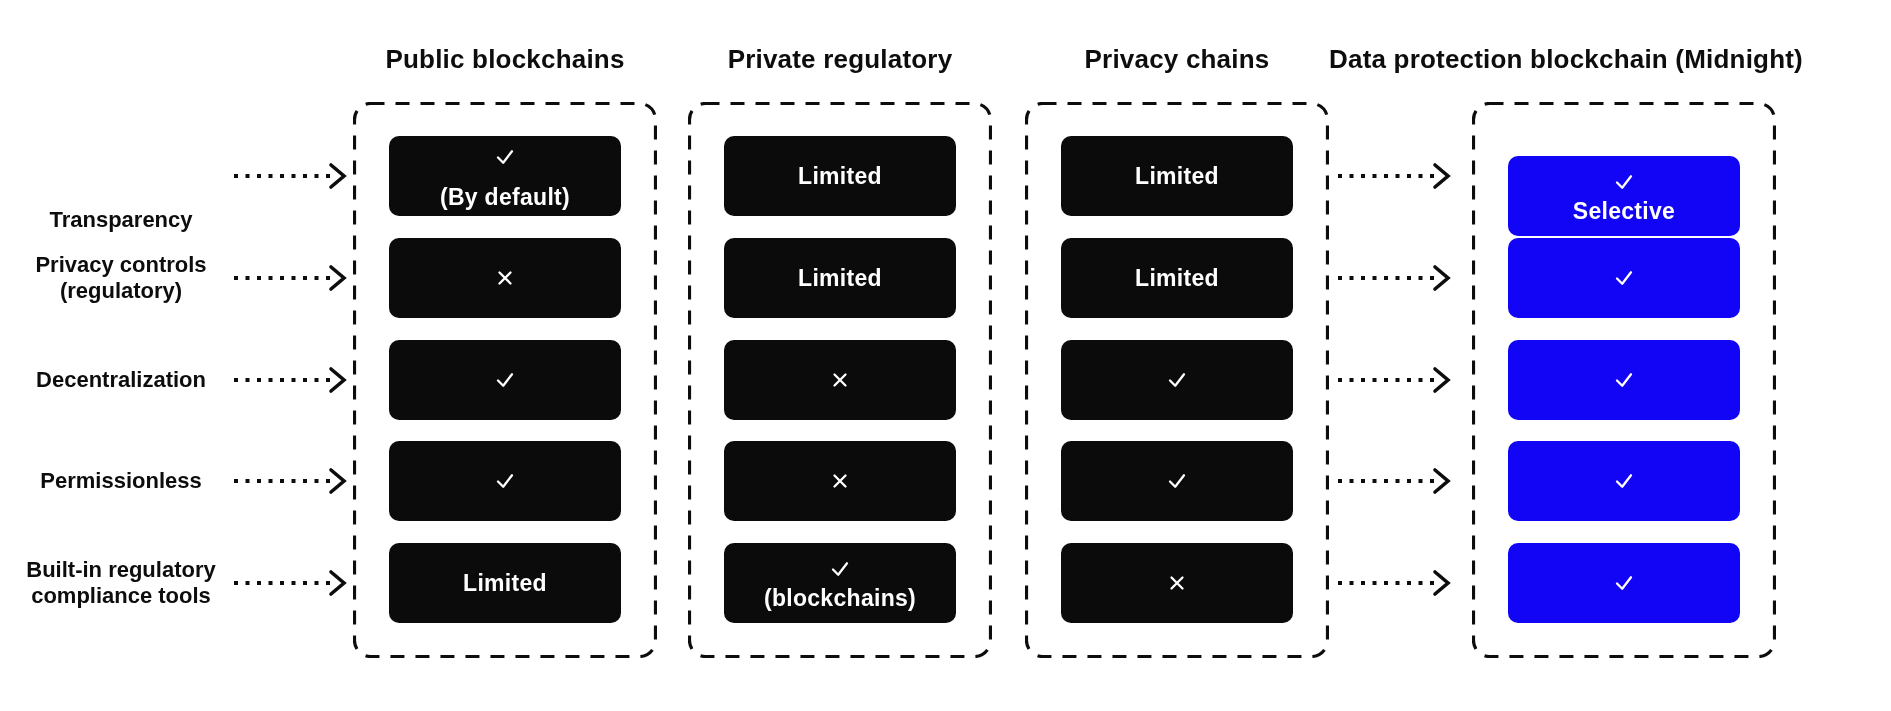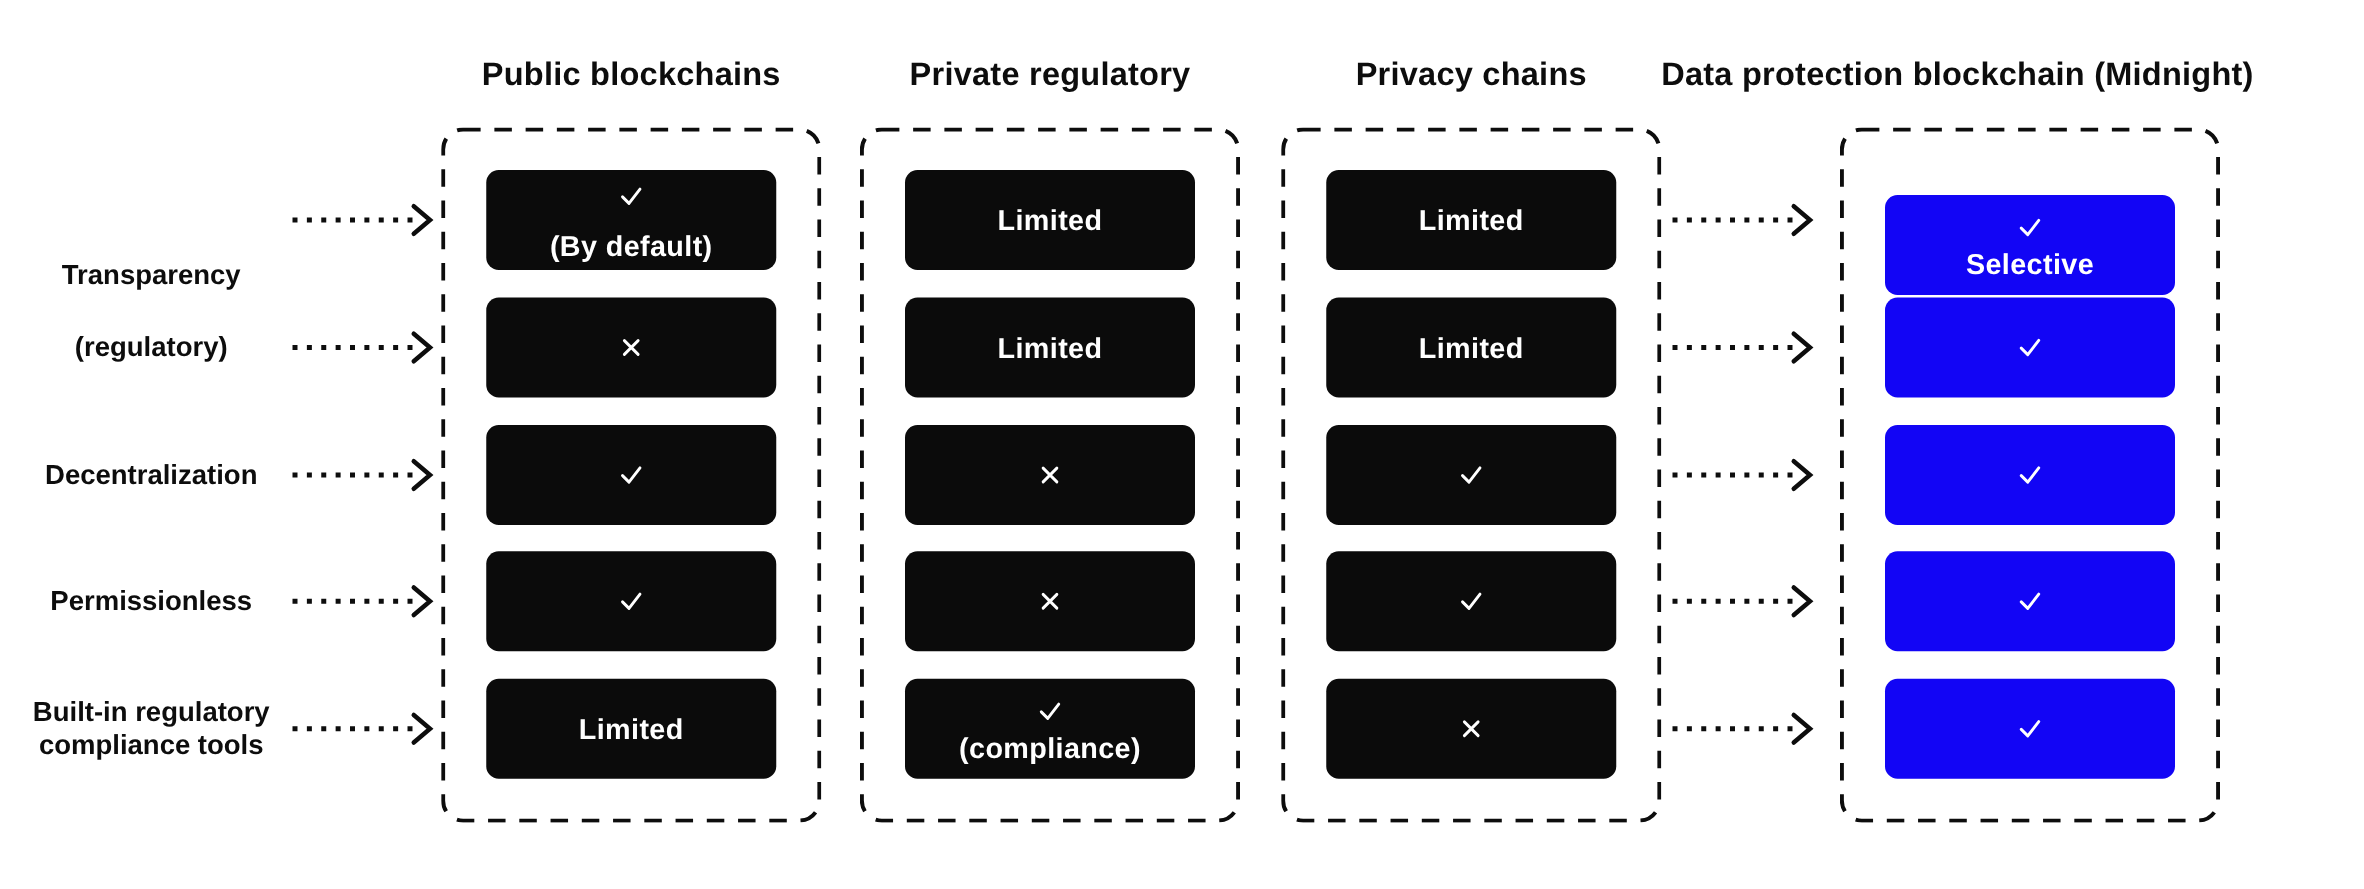--- a/index.html
+++ b/index.html
@@ -104,21 +104,21 @@
     </div>
     <div class="cell black" style="left: 724px; top: 441px;">
       <svg width="28" height="28" viewBox="0 0 28 28" class="mark-icon">
         <path d="M8.5 8.5 L19.5 19.5 M19.5 8.5 L8.5 19.5" fill="none" stroke="#ffffff" stroke-width="2.3" stroke-linecap="round" stroke-linejoin="round"></path>
       </svg>
     </div>
     <div class="cell black" style="left: 724px; top: 543px;">
       <svg width="28" height="28" viewBox="0 0 28 28" class="mark-icon">
         <path d="M7 14.5 L12.2 19.7 L21 8.3" fill="none" stroke="#ffffff" stroke-width="2.3" stroke-linecap="round" stroke-linejoin="round"></path>
       </svg>
-      <div class="cell-label">(compliance)</div>
+      <div class="cell-label">(blockchains)</div>
     </div>
     <svg width="304" height="556" viewBox="0 0 304 556" class="dash-box" style="left: 1025px; top: 102px;">
       <rect x="1.5" y="1.5" width="301" height="553" rx="16" fill="none" stroke="#0d0d0d" stroke-width="3.2" stroke-dasharray="14 11"></rect>
     </svg>
     <div class="col-header" style="left: 942px;">Privacy chains</div>
     <div class="cell black" style="left: 1061px; top: 136px;">
       <div class="cell-label">Limited</div>
     </div>
     <div class="cell black" style="left: 1061px; top: 238px;">
       <div class="cell-label">Limited</div>
@@ -165,20 +165,21 @@
     </div>
     <div class="cell blue" style="left: 1508px; top: 543px;">
       <svg width="28" height="28" viewBox="0 0 28 28" class="mark-icon">
         <path d="M7 14.5 L12.2 19.7 L21 8.3" fill="none" stroke="#ffffff" stroke-width="2.3" stroke-linecap="round" stroke-linejoin="round"></path>
       </svg>
     </div>
     <div class="row-label" style="top: 176px; margin-top: 44px;">
       <div>Transparency</div>
     </div>
     <div class="row-label" style="top: 278px;">
+      <div>Privacy controls</div>
       <div>(regulatory)</div>
     </div>
     <div class="row-label" style="top: 380px;">
       <div>Decentralization</div>
     </div>
     <div class="row-label" style="top: 481px;">
       <div>Permissionless</div>
     </div>
     <div class="row-label" style="top: 583px;">
       <div>Built-in regulatory</div>

